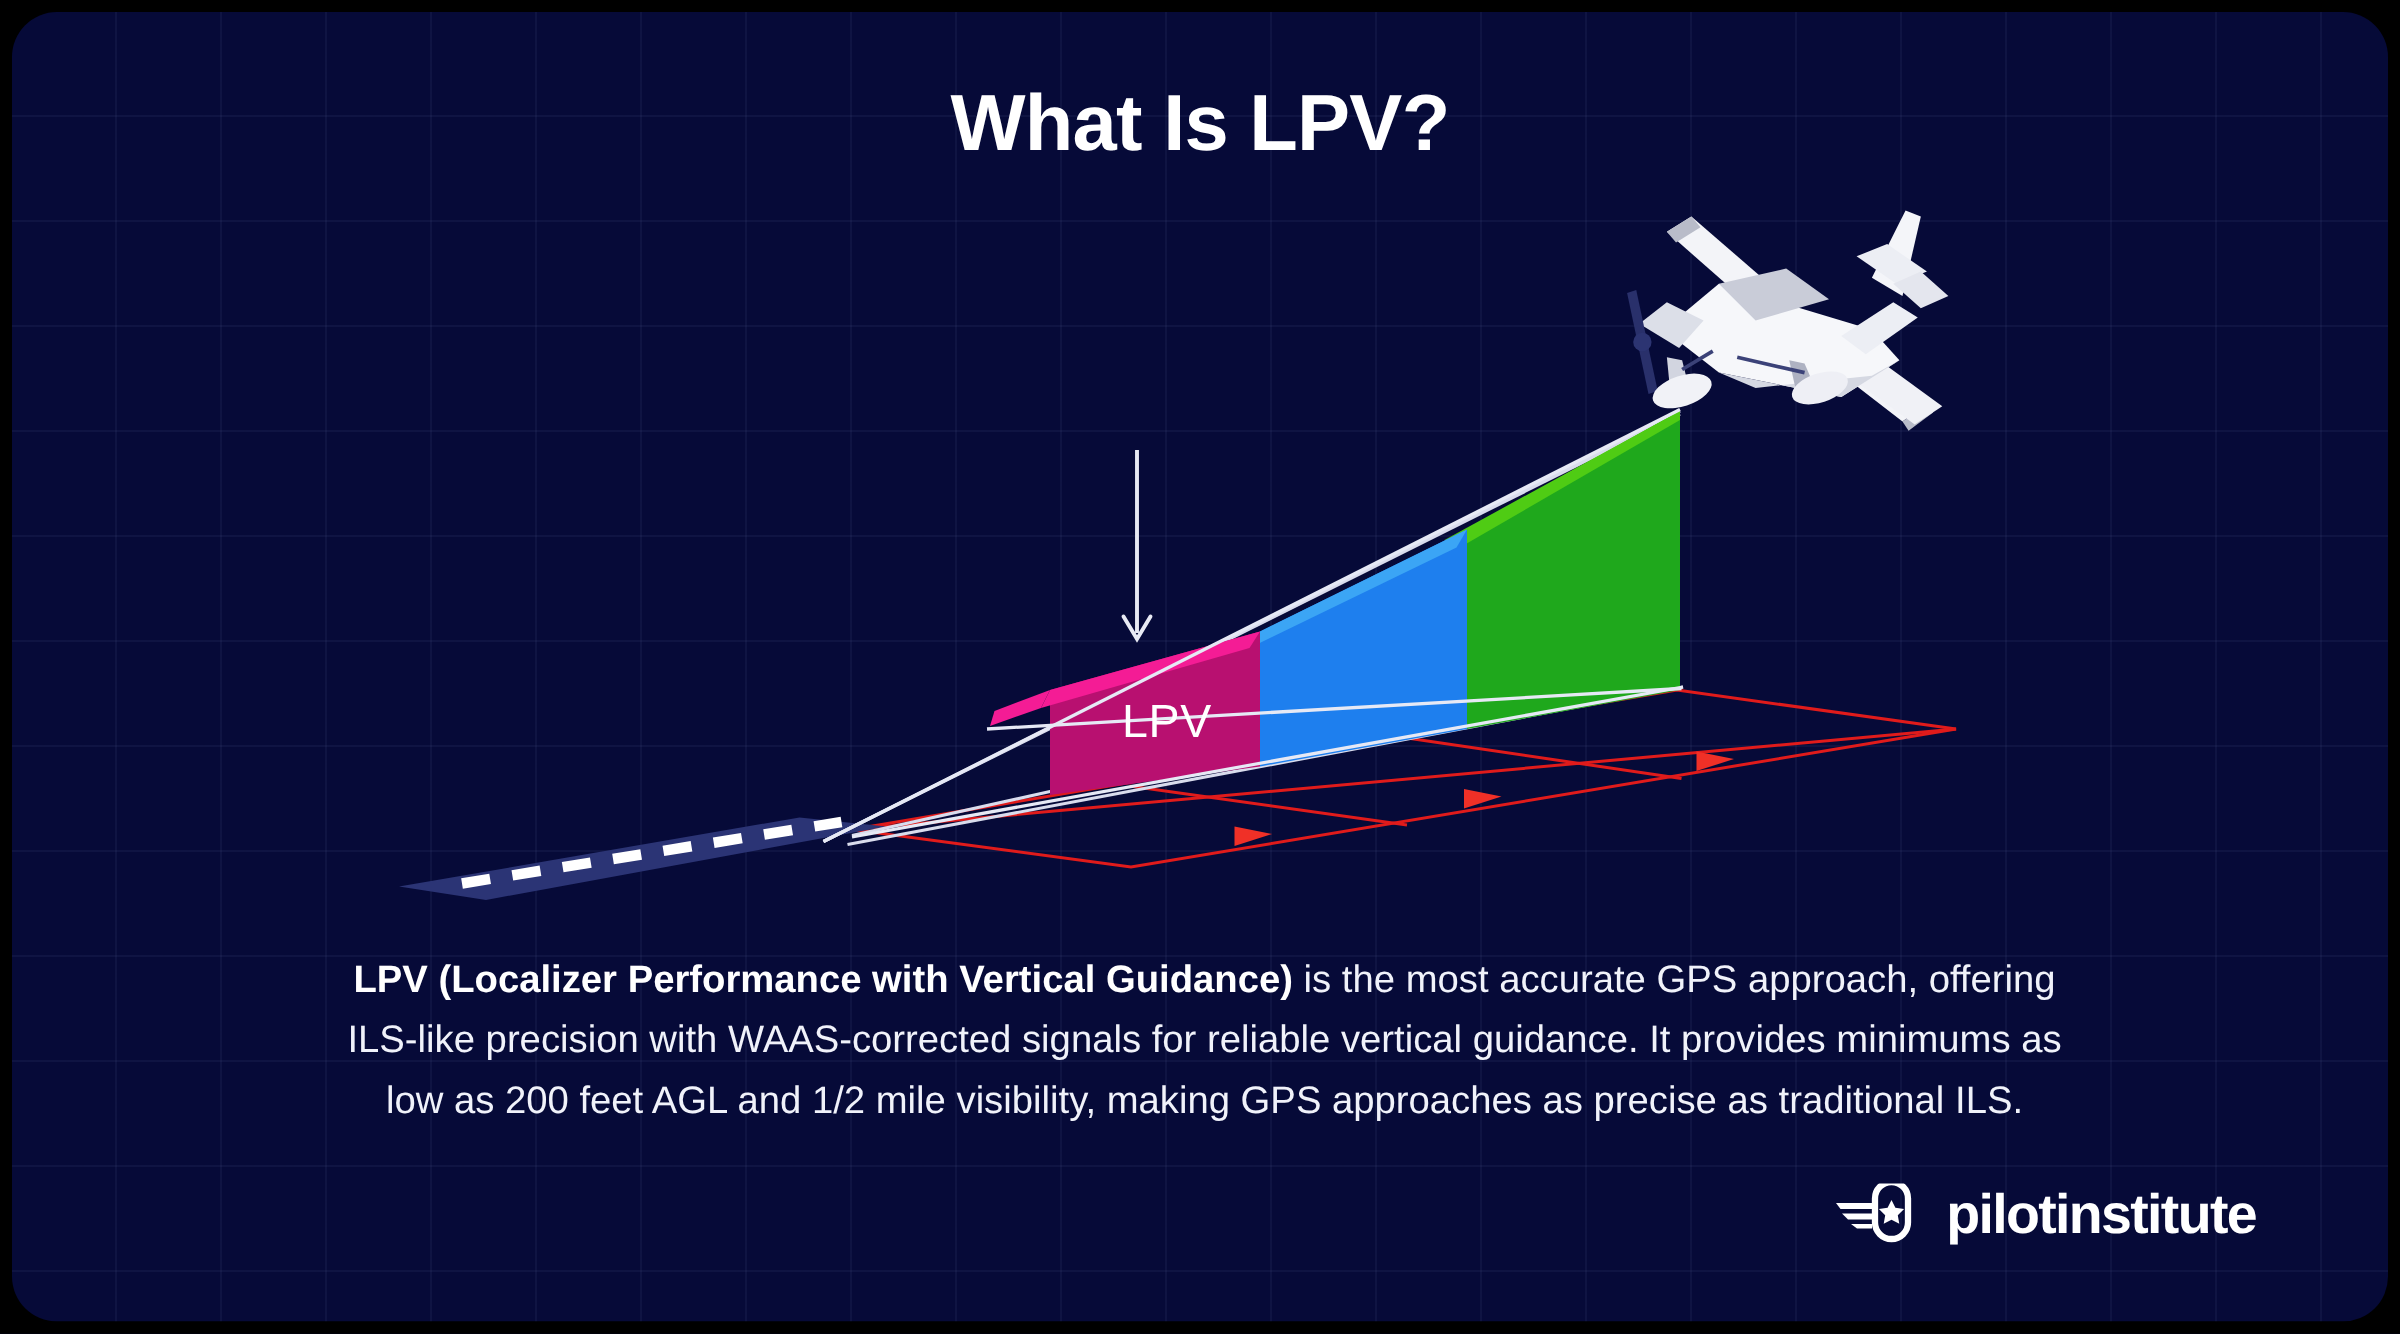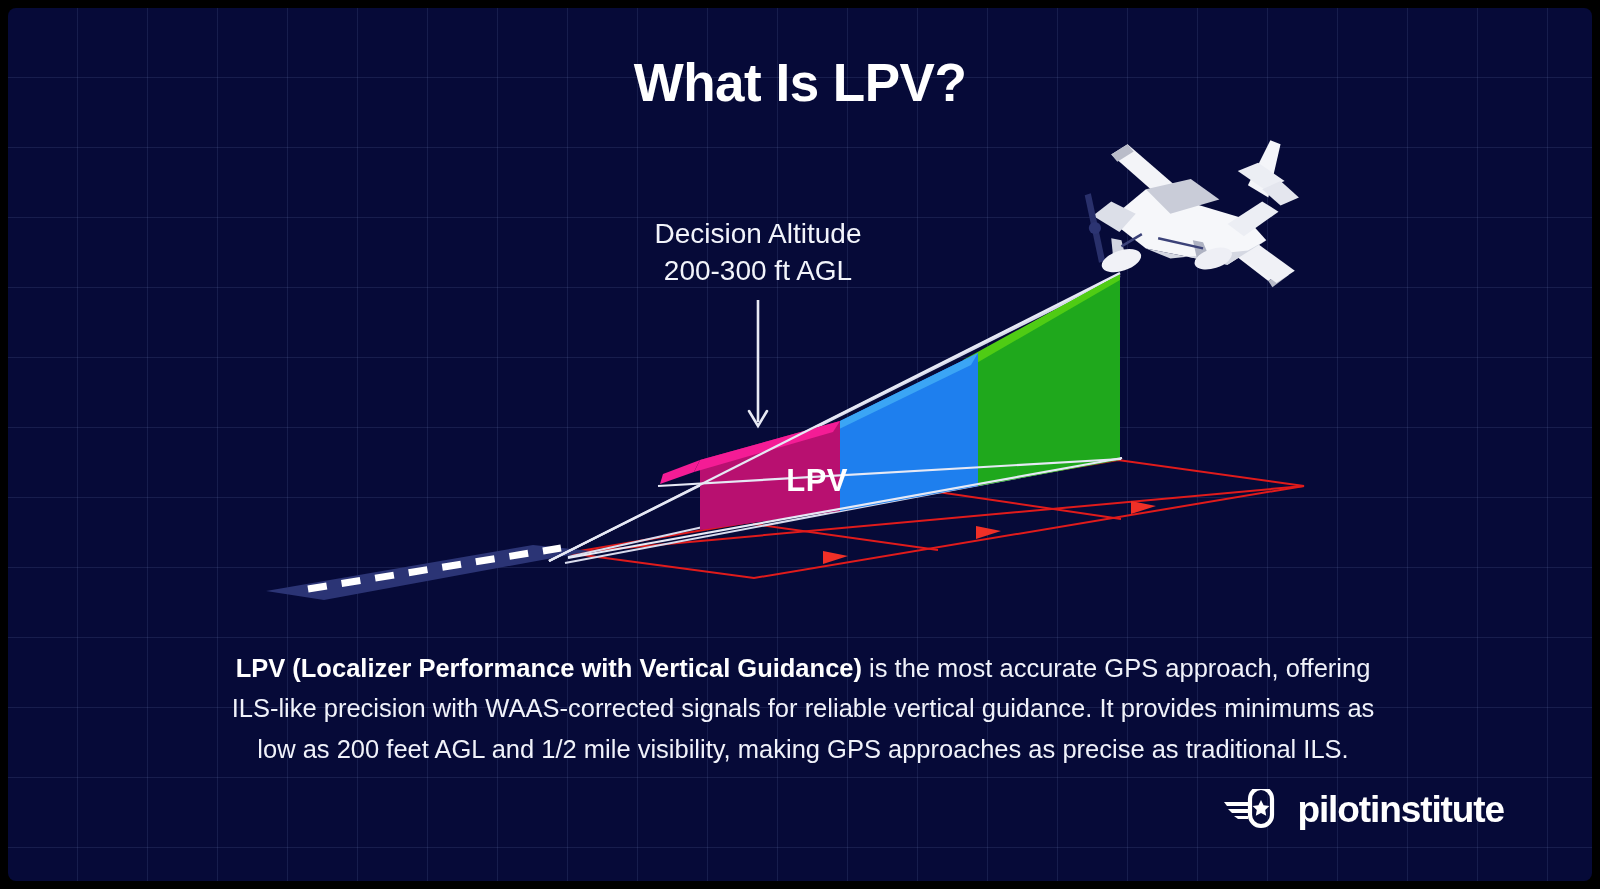--- a/index.html
+++ b/index.html
@@ -21,21 +21,21 @@
     height: 889px;
     background: #000000;
     box-sizing: border-box;
     padding: 8px;
   }
 
   .board {
     position: relative;
     width: 100%;
     height: 100%;
-    border-radius: 8px;
+    border-radius: 30px;
     background-color: #060a38;
     background-image:
       linear-gradient(to right, rgba(150,170,230,0.12) 1px, transparent 1px),
       linear-gradient(to bottom, rgba(150,170,230,0.12) 1px, transparent 1px);
     background-size: 70px 70px;
     background-position: -1px -1px;
     overflow: hidden;
   }
 
   
@@ -75,39 +75,38 @@
     height: 889px;
     pointer-events: none;
   }
 
   
   .wedge-label {
     position: absolute;
     left: 700px;
     top: 455px;
     width: 140px;
-    text-align: right;
+    text-align: center;
     color: #ffffff;
     font-size: 31px;
-    font-weight: bold;
+    font-weight: normal;
     letter-spacing: 0.5px;
   }
 
   
   .blurb {
     position: absolute;
     left: 205px;
     top: 625px;
     width: 1180px;
     text-align: center;
     color: #f0f2fa;
     font-size: 25.5px;
     line-height: 1.58;
     font-weight: 400;
-    margin-top: 15px;
   }
   .blurb b { font-weight: bold; color: #ffffff; }
 
   
   .logo {
     position: absolute;
     right: 88px;
     bottom: 52px;
     display: flex;
     align-items: center;
@@ -123,24 +122,20 @@
   }
 </style>
 </head>
 <body>
 
 <div class="canvas">
   <div class="board">
 
     <div class="title">What Is LPV?</div>
 
-    <div class="callout">
-      <span class="callout-line">Decision Altitude</span>
-      <span class="callout-line">200-300 ft AGL</span>
-    </div>
 
     <svg class="diagram" viewBox="0 0 1600 889">
 
       <g>
         <line x1="750" y1="292" x2="750" y2="414" stroke="#e8eaf4" stroke-width="2.6"></line>
         <path d="M 741 403 L 750 418 L 759 403" fill="none" stroke="#e8eaf4" stroke-width="2.6" stroke-linecap="round"></path>
       </g>
 
       <g stroke="#e01b1b" stroke-width="2" fill="none">
 

